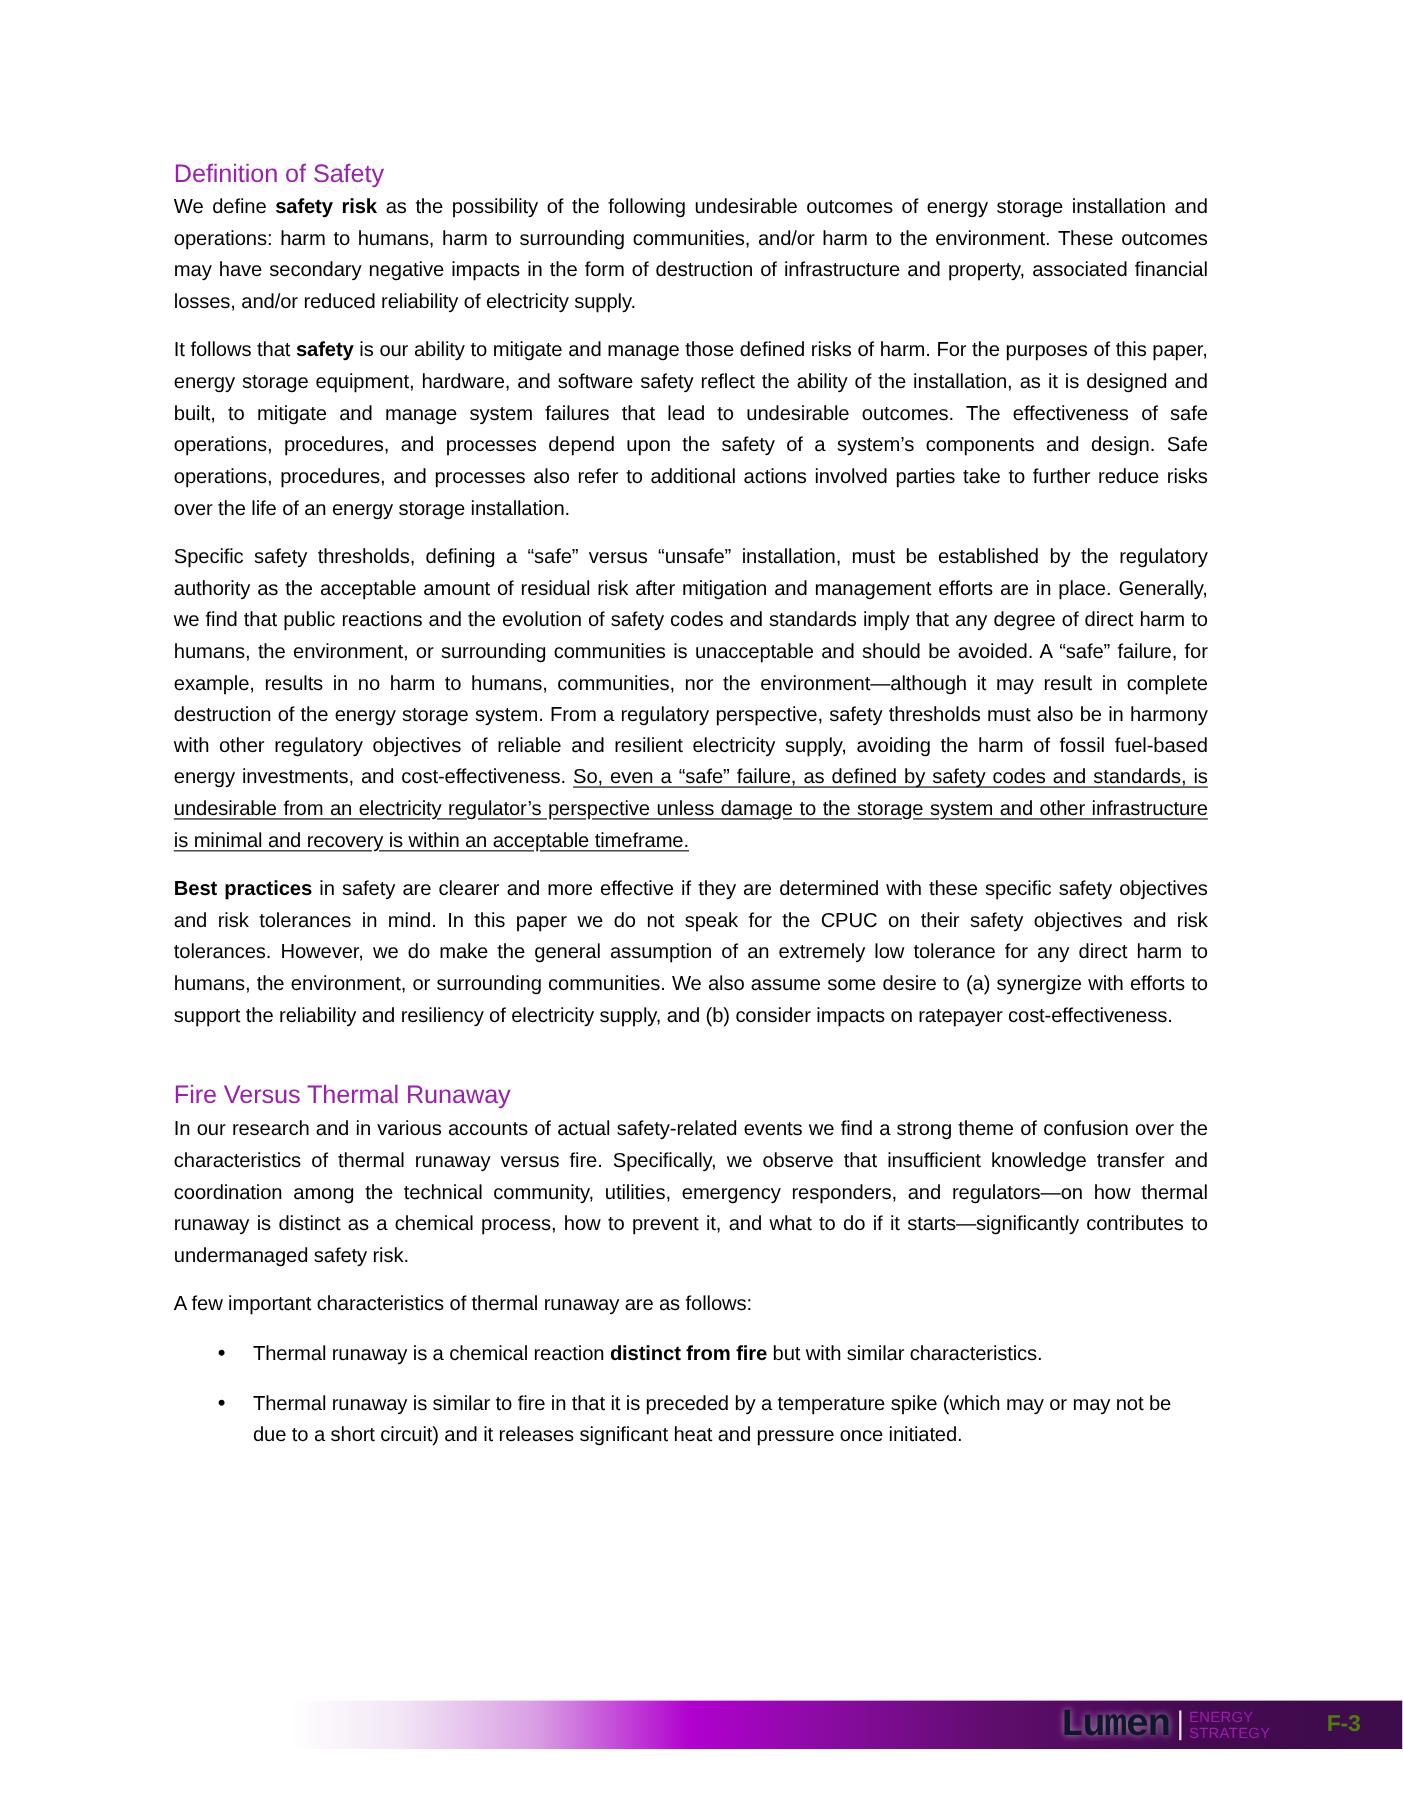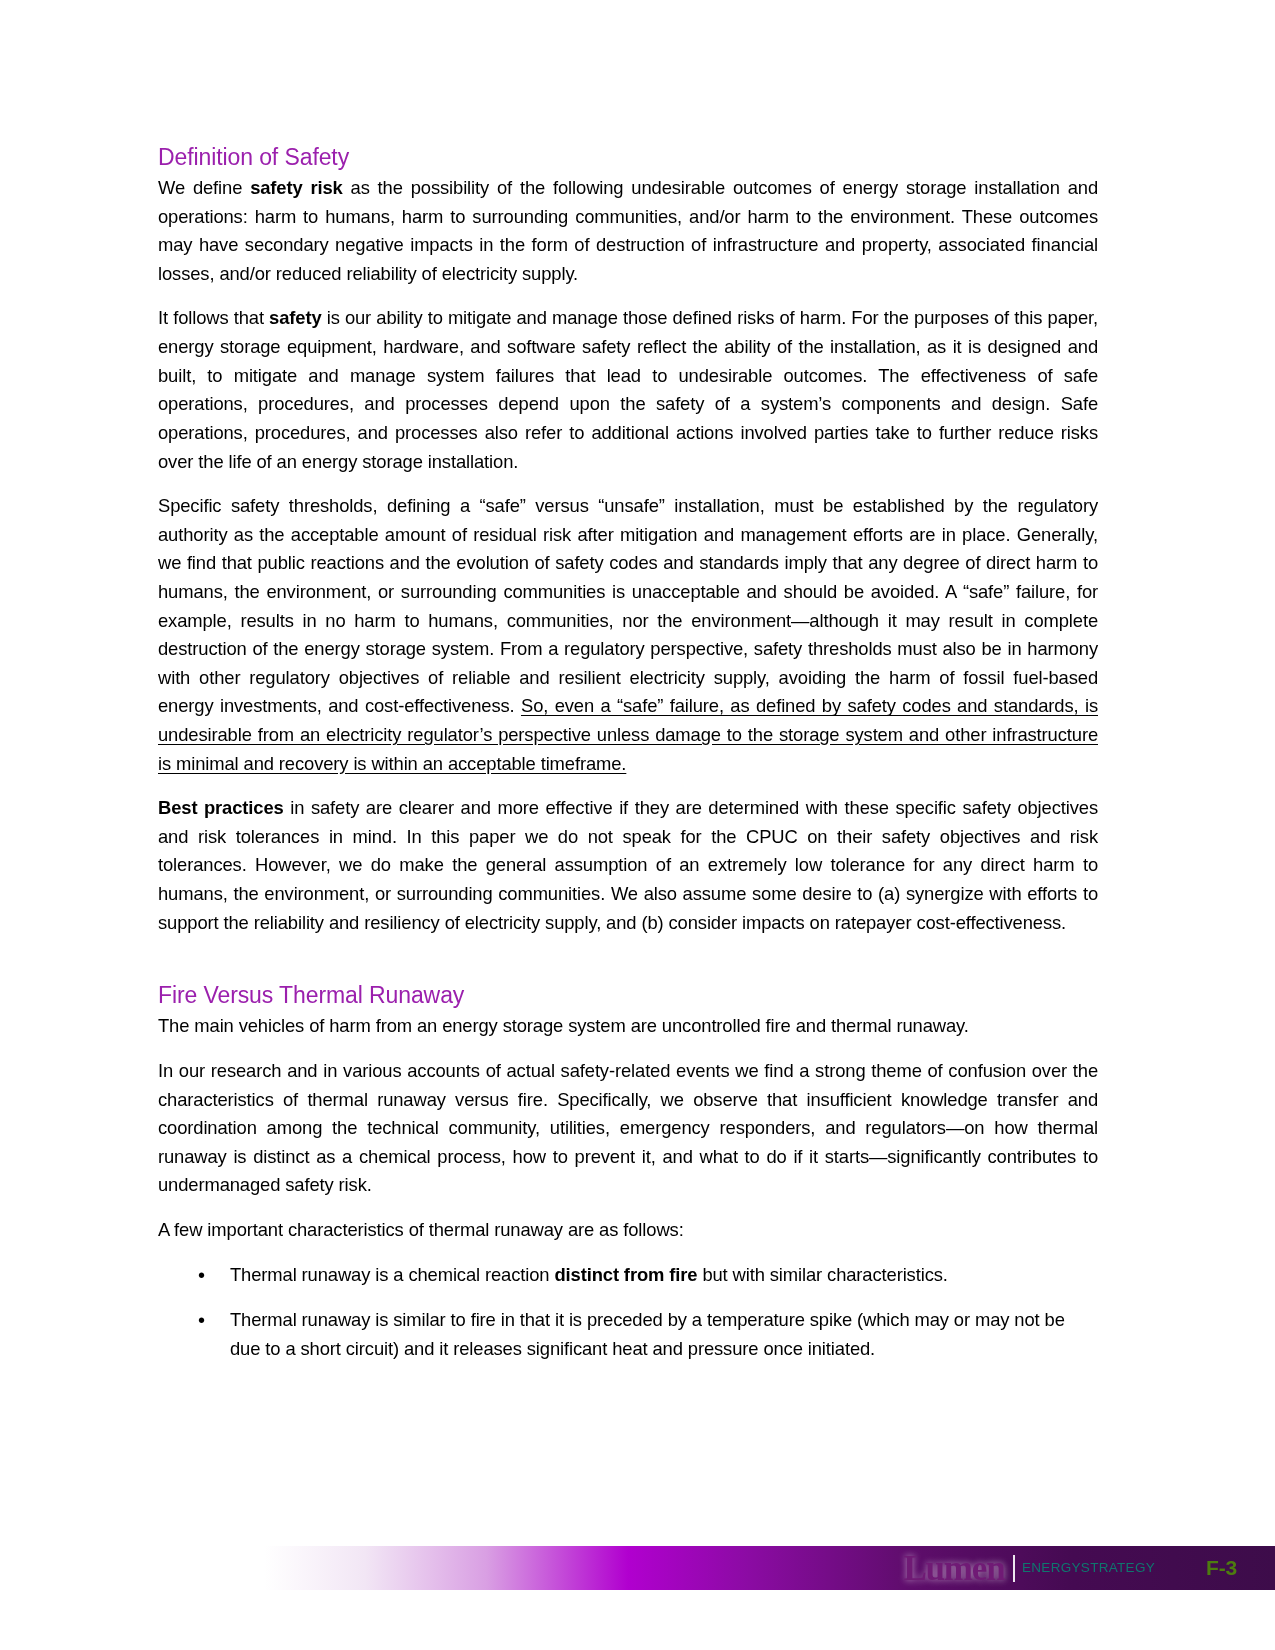--- a/index.html
+++ b/index.html
@@ -116,41 +116,41 @@
   }
   .logo-wrap {
     position: absolute;
     right: 120px;
     top: 1548px;
     display: flex;
     align-items: center;
     height: 40px;
   }
   .logo-lumen {
-    color: #701a75;
+    color: #0f172a;
     font-size: 35px;
     font-weight: 700;
     letter-spacing: -1.2px;
     line-height: 1;
     text-shadow: 0 0 7px rgba(255,255,255,0.55);
-    font-family: Liberation Serif, serif;
+    font-family: Liberation Mono, monospace;
     padding-left: 13px;
   }
   .logo-divider {
     width: 1.6px;
     height: 27px;
     background: #ffffff;
     margin: 0 7px 0 9px;
     opacity: 0.9;
   }
   .logo-sub {
     display: flex;
-    flex-direction: row;
+    flex-direction: column;
     justify-content: center;
-    color: #0f766e;
+    color: #a21caf;
     font-size: 13.5px;
     line-height: 1.13;
     letter-spacing: 0.3px;
   }
   .page-number {
     position: absolute;
     right: 38px;
     top: 1556px;
     color: #4d7c0f;
     font-size: 21px;
@@ -171,21 +171,20 @@
     <p class="body-text"><span>We define </span><b>safety risk</b><span> as the possibility of the following undesirable outcomes of energy storage installation and operations: harm to humans, harm to surrounding communities, and/or harm to the environment. These outcomes may have secondary negative impacts in the form of destruction of infrastructure and property, associated financial losses, and/or reduced reliability of electricity supply.</span></p>
 
     <p class="body-text"><span>It follows that </span><b>safety</b><span> is our ability to mitigate and manage those defined risks of harm. For the purposes of this paper, energy storage equipment, hardware, and software safety reflect the ability of the installation, as it is designed and built, to mitigate and manage system failures that lead to undesirable outcomes. The effectiveness of safe operations, procedures, and processes depend upon the safety of a system’s components and design. Safe operations, procedures, and processes also refer to additional actions involved parties take to further reduce risks over the life of an energy storage installation.</span></p>
 
     <p class="body-text"><span>Specific safety thresholds, defining a “safe” versus “unsafe” installation, must be established by the regulatory authority as the acceptable amount of residual risk after mitigation and management efforts are in place. Generally, we find that public reactions and the evolution of safety codes and standards imply that any degree of direct harm to humans, the environment, or surrounding communities is unacceptable and should be avoided. A “safe” failure, for example, results in no harm to humans, communities, nor the environment—although it may result in complete destruction of the energy storage system. From a regulatory perspective, safety thresholds must also be in harmony with other regulatory objectives of reliable and resilient electricity supply, avoiding the harm of fossil fuel-based energy investments, and cost-effectiveness. </span><u>So, even a “safe” failure, as defined by safety codes and standards, is undesirable from an electricity regulator’s perspective unless damage to the storage system and other infrastructure is minimal and recovery is within an acceptable timeframe.</u></p>
 
     <p class="body-text"><b>Best practices</b><span> in safety are clearer and more effective if they are determined with these specific safety objectives and risk tolerances in mind. In this paper we do not speak for the CPUC on their safety objectives and risk tolerances. However, we do make the general assumption of an extremely low tolerance for any direct harm to humans, the environment, or surrounding communities. We also assume some desire to (a) synergize with efforts to support the reliability and resiliency of electricity supply, and (b) consider impacts on ratepayer cost-effectiveness.</span></p>
 
     <h2 class="section-heading second">Fire Versus Thermal Runaway</h2>
 
-    <p class="body-text tight">The main vehicles of harm from an energy storage system are uncontrolled fire and thermal runaway.</p>
 
     <p class="body-text">In our research and in various accounts of actual safety-related events we find a strong theme of confusion over the characteristics of thermal runaway versus fire. Specifically, we observe that insufficient knowledge transfer and coordination among the technical community, utilities, emergency responders, and regulators—on how thermal runaway is distinct as a chemical process, how to prevent it, and what to do if it starts—significantly contributes to undermanaged safety risk.</p>
 
     <p class="body-text tight">A few important characteristics of thermal runaway are as follows:</p>
 
     <ul class="bullets">
       <li>
         <span class="dot">•</span><span>Thermal runaway is a chemical reaction </span><b>distinct from fire</b><span> but with similar characteristics.</span>
       </li>
       <li>

